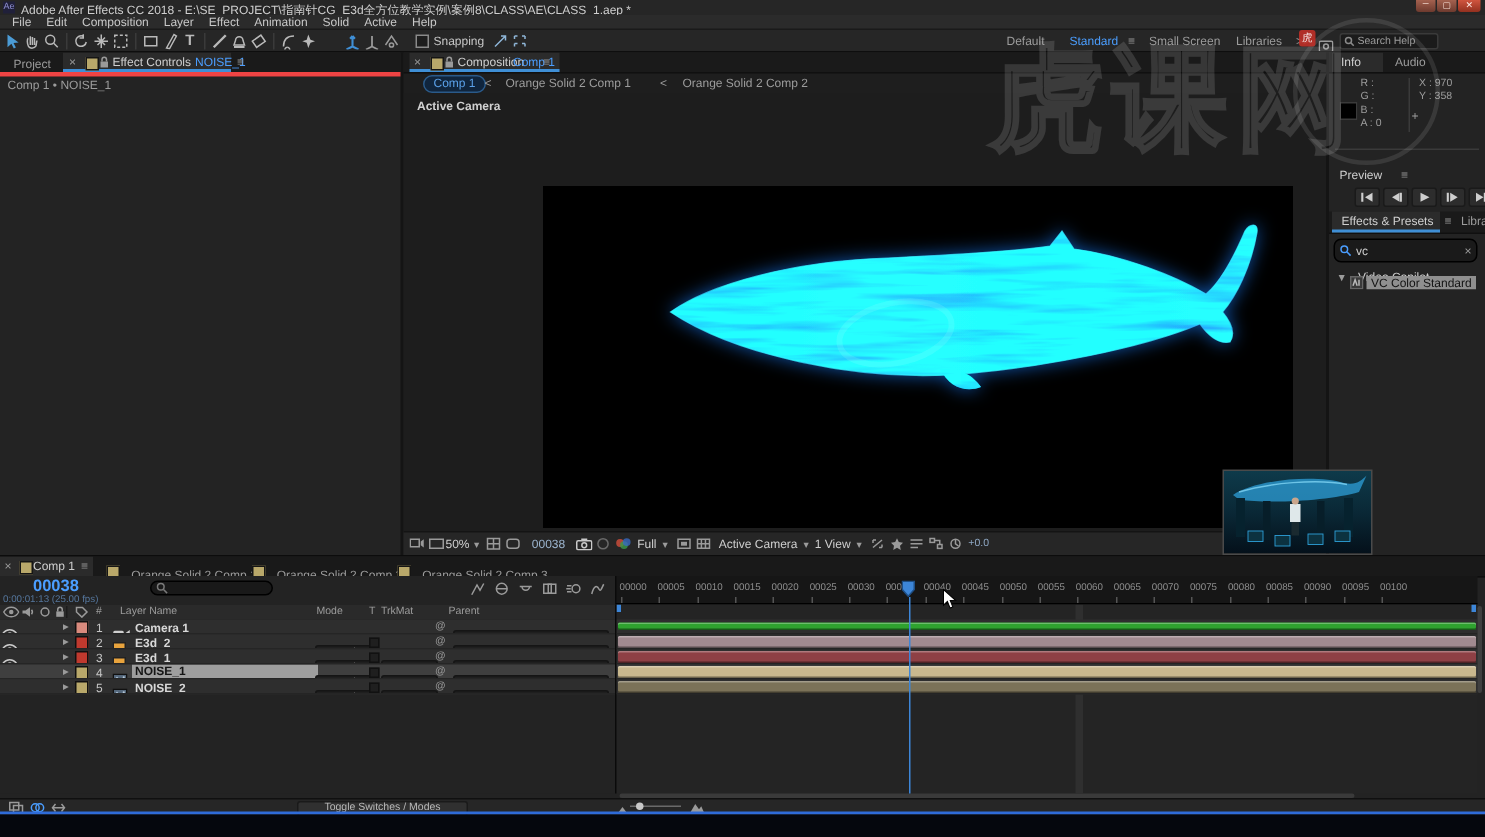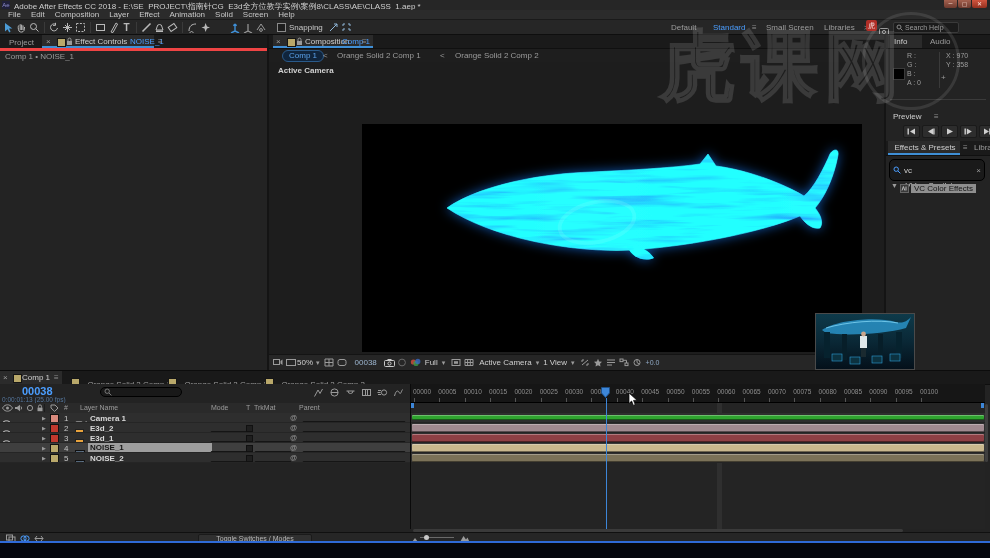--- a/index.html
+++ b/index.html
@@ -39,21 +39,21 @@
   </div>
 
   <div class="abs nw" style="left:0;top:10px;width:990px;height:10px;background:#2b2b2b;border-bottom:1px solid #1a1a1a;display:flex;align-items:center;padding-left:3px;box-sizing:border-box;">
     <span class="t8" style="padding:0 5px;">File</span>
     <span class="t8" style="padding:0 5px;">Edit</span>
     <span class="t8" style="padding:0 5px;">Composition</span>
     <span class="t8" style="padding:0 5px;">Layer</span>
     <span class="t8" style="padding:0 5px;">Effect</span>
     <span class="t8" style="padding:0 5px;">Animation</span>
     <span class="t8" style="padding:0 5px;">Solid</span>
-    <span class="t8" style="padding:0 5px;">Screen</span>
+    <span class="t8" style="padding:0 5px;">Active</span>
     <span class="t8" style="padding:0 5px;">Help</span>
   </div>
 
   <div class="abs nw" style="left:0;top:20px;width:990px;height:15px;background:#262626;border-bottom:1px solid #0e0e0e;display:flex;align-items:center;padding-left:2px;box-sizing:border-box;">
     <span class="ticon">
         <svg width="11" height="11">
           <path d="M2 1 L2 9.5 L4.6 7.2 L6.2 10.4 L7.6 9.6 L6 6.6 L9.4 6.4 Z" fill="#4b9bd5"></path>
         </svg>
       </span>
     <span class="ticon">
@@ -398,38 +398,38 @@
     </div>
 
     <div>
       <div class="abs" style="left:0;top:106px;width:104px;height:14px;background:#1a1a1a;border-bottom:1px solid #101010;text-align:center;">
         <span class="abs" style="left:2px;top:0;width:72px;height:14px;background:#2b2b2b;border-bottom:2px solid #3f8fd6;box-sizing:border-box;">
           <span class="abs t8 lt nw" style="left:4px;top:2px;width:66px;">Effects &amp; Presets</span>
         </span>
         <span class="abs hamb" style="left:77px;top:2px;">≡</span>
         <span class="abs t8 gray nw" style="left:88px;top:2px;width:16px;">Librar</span>
       </div>
-      <div class="abs" style="left:3px;top:124px;width:96px;height:22px;background:#1a1a1a;border:1px solid #000;border-radius:5px;display:flex;align-items:center;padding:0 3px;box-sizing:border-box;">
+      <div class="abs" style="left:3px;top:124px;width:96px;height:16px;background:#1a1a1a;border:1px solid #000;border-radius:5px;display:flex;align-items:center;padding:0 3px;box-sizing:border-box;">
         <svg width="8" height="8">
             <circle cx="3.2" cy="3.2" r="2.2" stroke="#4b9eff" fill="none"></circle>
             <path d="M5 5 L7.4 7.4" stroke="#4b9eff"></path>
           </svg>
         <span class="t8 lt" style="margin-left:3px;flex:1;">vc</span>
         <span class="t8 gray">×</span>
       </div>
       <div class="abs nw" style="left:5px;top:139px;">
         <span class="t7 gray">▼</span>
         <span class="t8 lt" style="margin-left:3px;">Video Copilot</span>
       </div>
       <div class="abs nw" style="left:14px;top:149px;display:flex;align-items:center;">
         <svg width="9" height="9">
             <rect x="0.5" y="0.5" width="8" height="8" fill="#3a3a3a" stroke="#666"></rect>
             <path d="M2 6.5 L3.4 2.5 L4.8 6.5 M6 2.5 V6.5" stroke="#b9b9b9" fill="none"></path>
           </svg>
-        <span class="t8" style="margin-left:2px;background:#8f8f8f;color:#131313;padding:0 3px;line-height:9px;">VC Color Effects</span>
+        <span class="t8" style="margin-left:2px;background:#8f8f8f;color:#131313;padding:0 3px;line-height:9px;">VC Color Standard</span>
       </div>
     </div>
   </div>
 
   <div class="abs" style="left:656px;top:2px;width:334px;height:118px;z-index:60;pointer-events:none;overflow:hidden;">
     <span class="abs wm-text" style="left:4px;top:14px;font-size:76px;">虎课网</span>
     <span class="abs" style="left:206px;top:10px;width:92px;height:92px;border:3px solid rgba(255,255,255,0.10);border-radius:50%;"></span>
     <span class="abs" style="left:210px;top:18px;width:11px;height:11px;background:rgba(192,48,40,0.9);border-radius:2px;color:rgba(255,255,255,0.9);font-size:7px;line-height:11px;text-align:center;">虎</span>
   </div>
 

